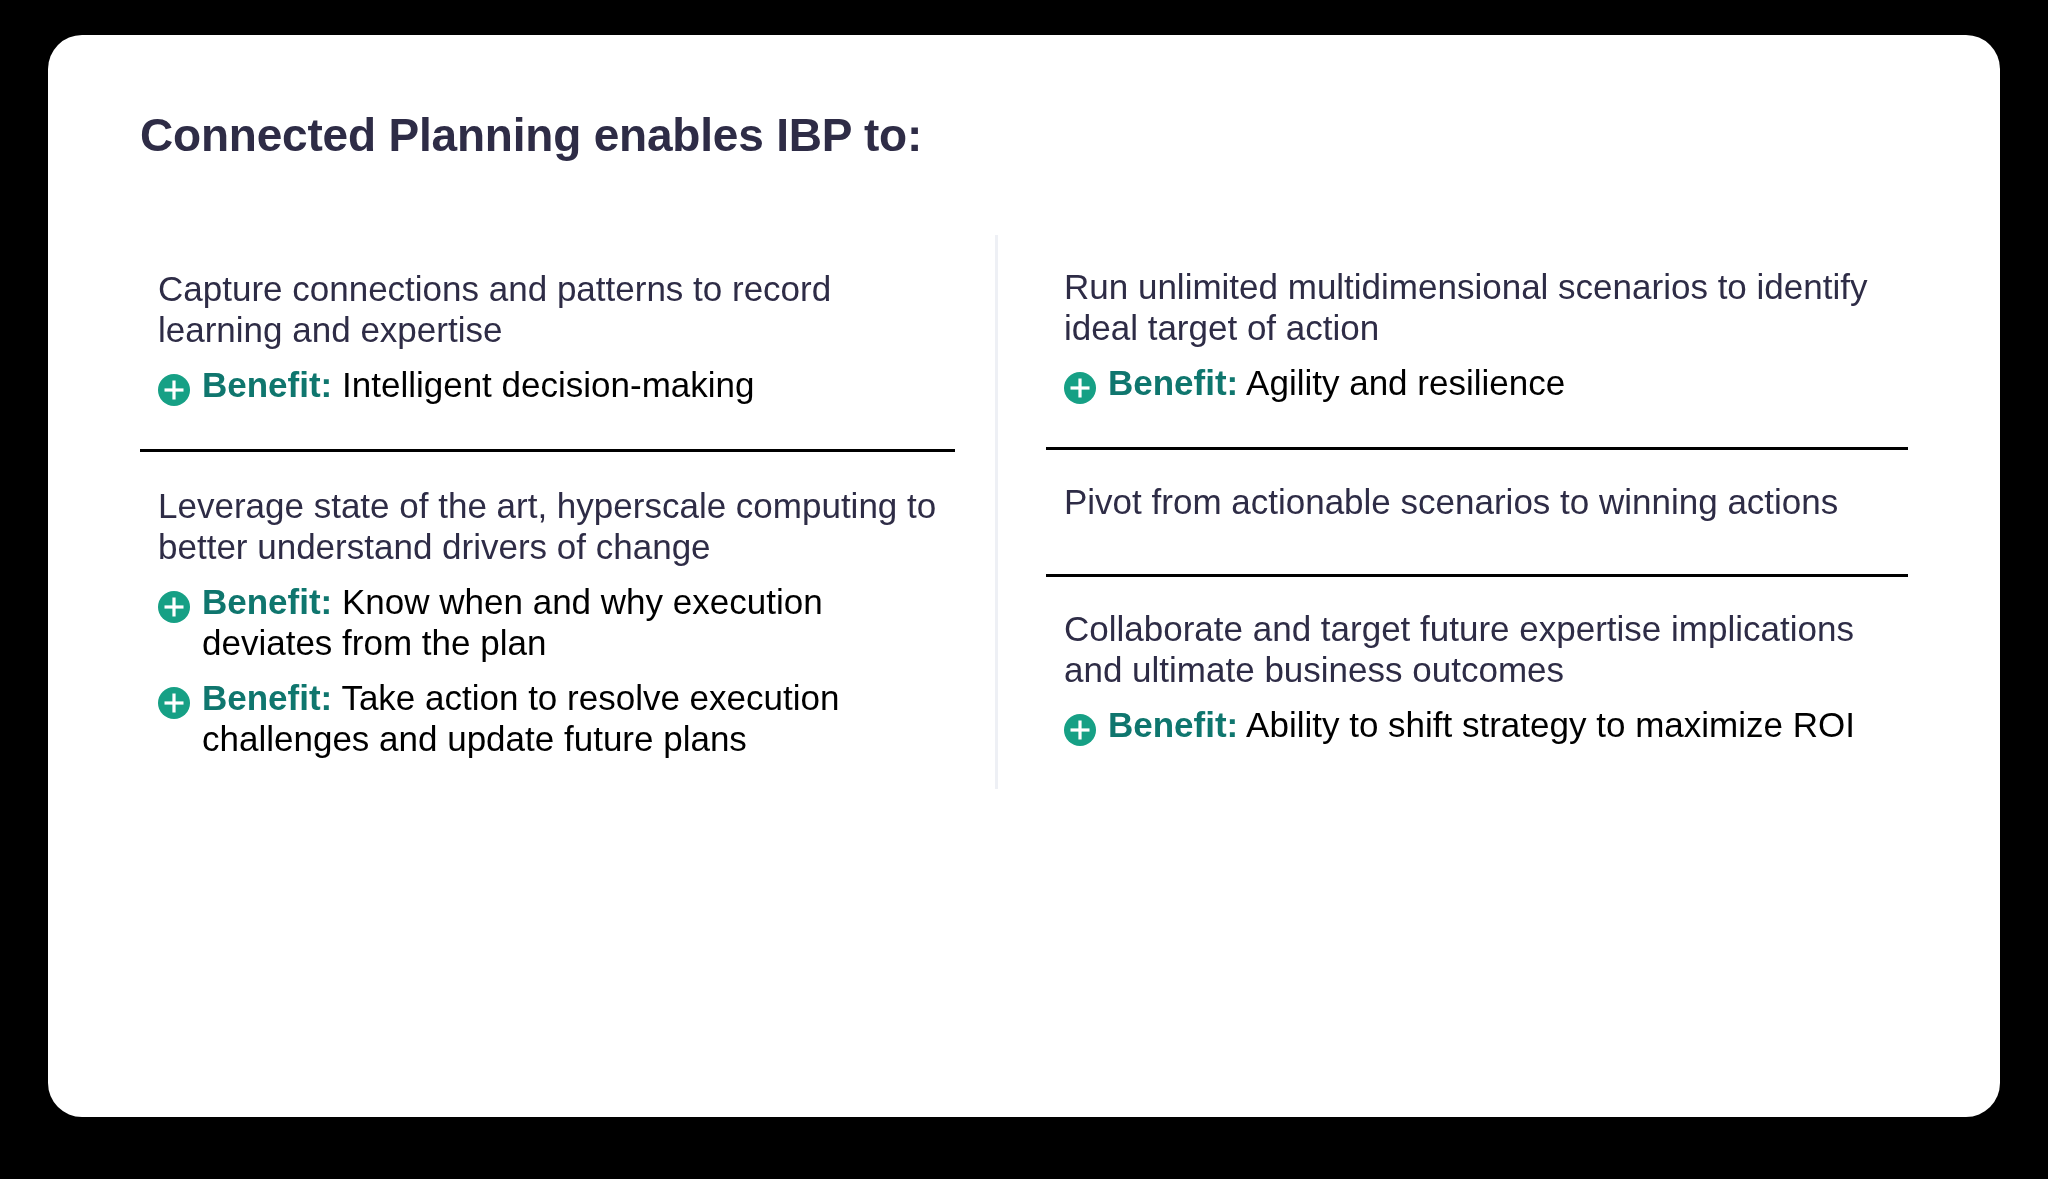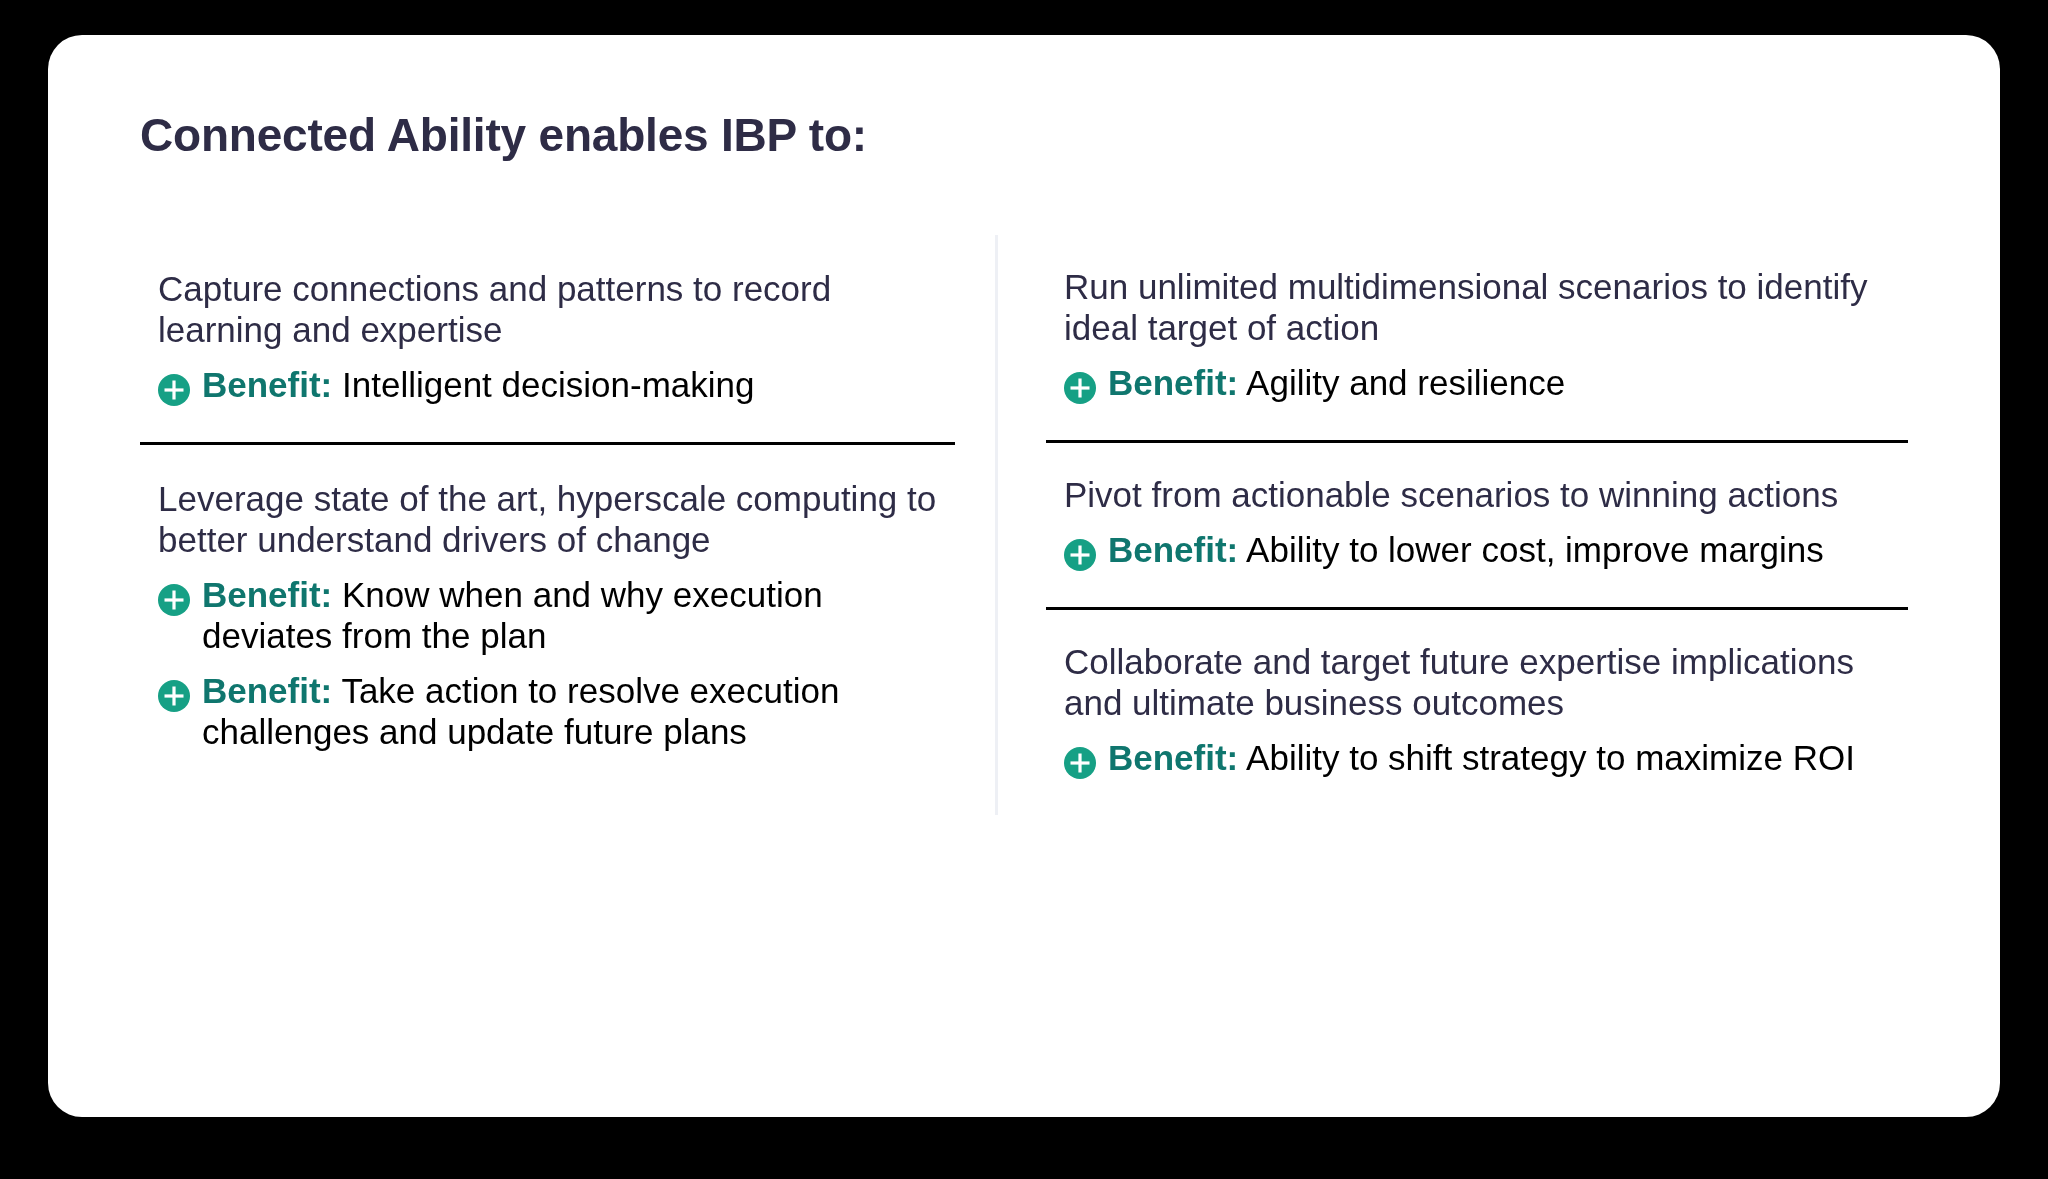--- a/index.html
+++ b/index.html
@@ -70,21 +70,21 @@
   }
 
   .col-right {
     width: 913px;
     padding-left: 48px;
     border-left: 3px solid #eef0f5;
   }
 
   .cell {
     box-sizing: border-box;
-    padding: 0 0 0 0;
+    padding: 0 0 7px 0;
   }
 
   .cell-divider {
     border-top: 3px solid #000000;
   }
 
   .cell-inner {
     padding: 34px 0 36px 18px;
   }
 
@@ -131,21 +131,21 @@
 
   
   .col-right .cell-inner { padding-top: 32px; }
 </style>
 </head>
 <body>
 
 <div class="page">
   <div class="card">
 
-    <div class="card-title">Connected Ability enables IBP to:</div>
+    <div class="card-title">Connected Planning enables IBP to:</div>
 
     <div class="grid">
 
       <div class="col col-left">
 
         <div class="cell">
           <div class="cell-inner">
             <p class="cell-lead">Capture connections and patterns to record learning and expertise</p>
             <div class="benefit">
               <svg class="plus-icon" viewBox="0 0 32 32">
@@ -206,31 +206,20 @@
                 <span class="benefit-label">Benefit:</span>
                 <span class="benefit-value">Agility and resilience</span>
               </div>
             </div>
           </div>
         </div>
 
         <div class="cell cell-divider">
           <div class="cell-inner">
             <p class="cell-lead">Pivot from actionable scenarios to winning actions</p>
-            <div class="benefit">
-              <svg class="plus-icon" viewBox="0 0 32 32">
-                <circle cx="16" cy="16" r="16" fill="#16a085"></circle>
-                <rect x="14.4" y="6.5" width="3.2" height="19" fill="#ffffff"></rect>
-                <rect x="6.5" y="14.4" width="19" height="3.2" fill="#ffffff"></rect>
-              </svg>
-              <div class="benefit-text">
-                <span class="benefit-label">Benefit:</span>
-                <span class="benefit-value">Ability to lower cost, improve margins</span>
-              </div>
-            </div>
           </div>
         </div>
 
         <div class="cell cell-divider">
           <div class="cell-inner">
             <p class="cell-lead">Collaborate and target future expertise implications and ultimate business outcomes</p>
             <div class="benefit">
               <svg class="plus-icon" viewBox="0 0 32 32">
                 <circle cx="16" cy="16" r="16" fill="#16a085"></circle>
                 <rect x="14.4" y="6.5" width="3.2" height="19" fill="#ffffff"></rect>

